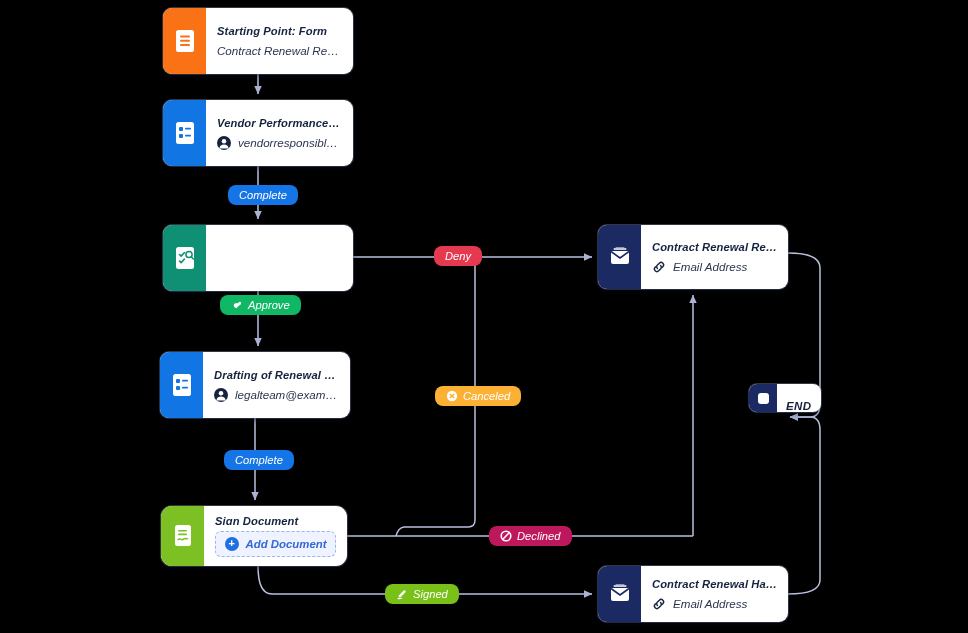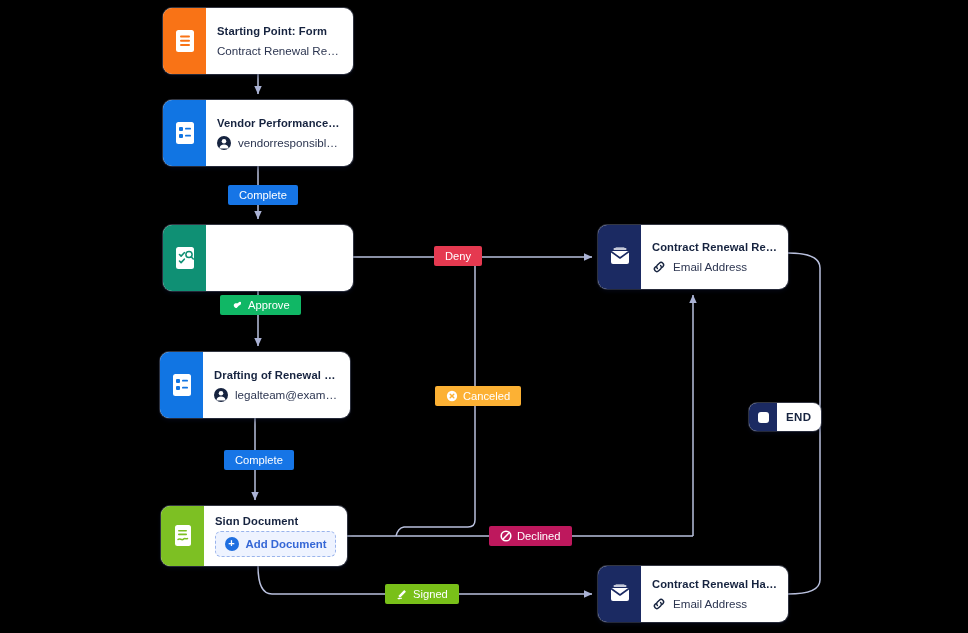--- a/index.html
+++ b/index.html
@@ -14,20 +14,21 @@
     overflow: hidden;
     font-family: "Liberation Sans", sans-serif;
     -webkit-font-smoothing: antialiased;
   }
 
   #canvas {
     position: absolute;
     inset: 0;
     width: 968px;
     height: 631px;
+    font-style: italic;
   }
 
   
   #edges {
     position: absolute;
     left: 0; top: 0;
     width: 968px;
     height: 633px;
     pointer-events: none;
   }
@@ -164,21 +165,21 @@
   }
 
   
   .pill {
     position: absolute;
     display: flex;
     align-items: center;
     gap: 5px;
     height: 20px;
     padding: 0 11px;
-    border-radius: 2px;
+    border-radius: 8px;
     font-size: 11.2px;
     color: #ffffff;
     white-space: nowrap;
     box-sizing: border-box;
     line-height: 20px;
   }
   .pill .p-ico {
     width: 12px; height: 12px;
     display: block;
     flex: 0 0 12px;
@@ -300,21 +301,21 @@
         <svg width="14" height="14" viewBox="0 0 16 16" style="flex:0 0 14px;">
           <circle cx="8" cy="8" r="8" fill="#16233f"></circle>
           <circle cx="8" cy="6" r="2.6" fill="#ffffff"></circle>
           <path d="M2.8,14.2 a5.2,4.6 0 0 1 10.4,0 z" fill="#ffffff"></path>
         </svg>
         <span class="sub-text">legalteam@example.c...</span>
       </div>
     </div>
   </div>
 
-  <div class="node" style="left:161px; top:506px; width:186px; height:60px;">
+  <div class="node" style="left:161px; top:506px; width:186px; height:60px;border-radius:11px;">
     <div class="icon-col rail-green">
       <svg width="20" height="24" viewBox="0 0 20 24">
         <rect x="2" y="1" width="16" height="21" rx="2.5" fill="#ffffff"></rect>
         <rect x="5" y="6" width="9" height="1.6" rx=".8" fill="#7dc023"></rect>
         <rect x="5" y="9.6" width="9" height="1.6" rx=".8" fill="#7dc023"></rect>
         <path d="M5,15.5 c2,-2 3.5,1.6 5.5,-0.4 c1.5,-1.4 2.8,.6 4,-.6" stroke="#7dc023" stroke-width="1.5" fill="none" stroke-linecap="round"></path>
       </svg>
     </div>
     <div class="body" style="gap:6px;">
       <div class="title">Sign Document</div>
@@ -360,21 +361,21 @@
       <div class="sub">
         <svg width="14" height="14" viewBox="0 0 16 16" style="flex:0 0 14px;">
           <path d="M6.2,9.8 a2.8,2.8 0 0 1 0,-4 l2.2,-2.2 a2.8,2.8 0 0 1 4,4 l-1.1,1.1" stroke="#16233f" stroke-width="1.6" fill="none" stroke-linecap="round"></path>
           <path d="M9.8,6.2 a2.8,2.8 0 0 1 0,4 l-2.2,2.2 a2.8,2.8 0 0 1 -4,-4 l1.1,-1.1" stroke="#16233f" stroke-width="1.6" fill="none" stroke-linecap="round"></path>
         </svg>
         <span class="sub-text">Email Address</span>
       </div>
     </div>
   </div>
 
-  <div class="end-node" style="left:749px; top:403px;">
+  <div class="end-node" style="left:749px; top:384px;align-items:flex-end;">
     <span class="end-icon">
         <i></i>
       </span>
     <span class="end-label">END</span>
   </div>
 
   <div class="pill pill-blue" style="left:228px; top:185px;">
     <span>Complete</span>
   </div>
 

